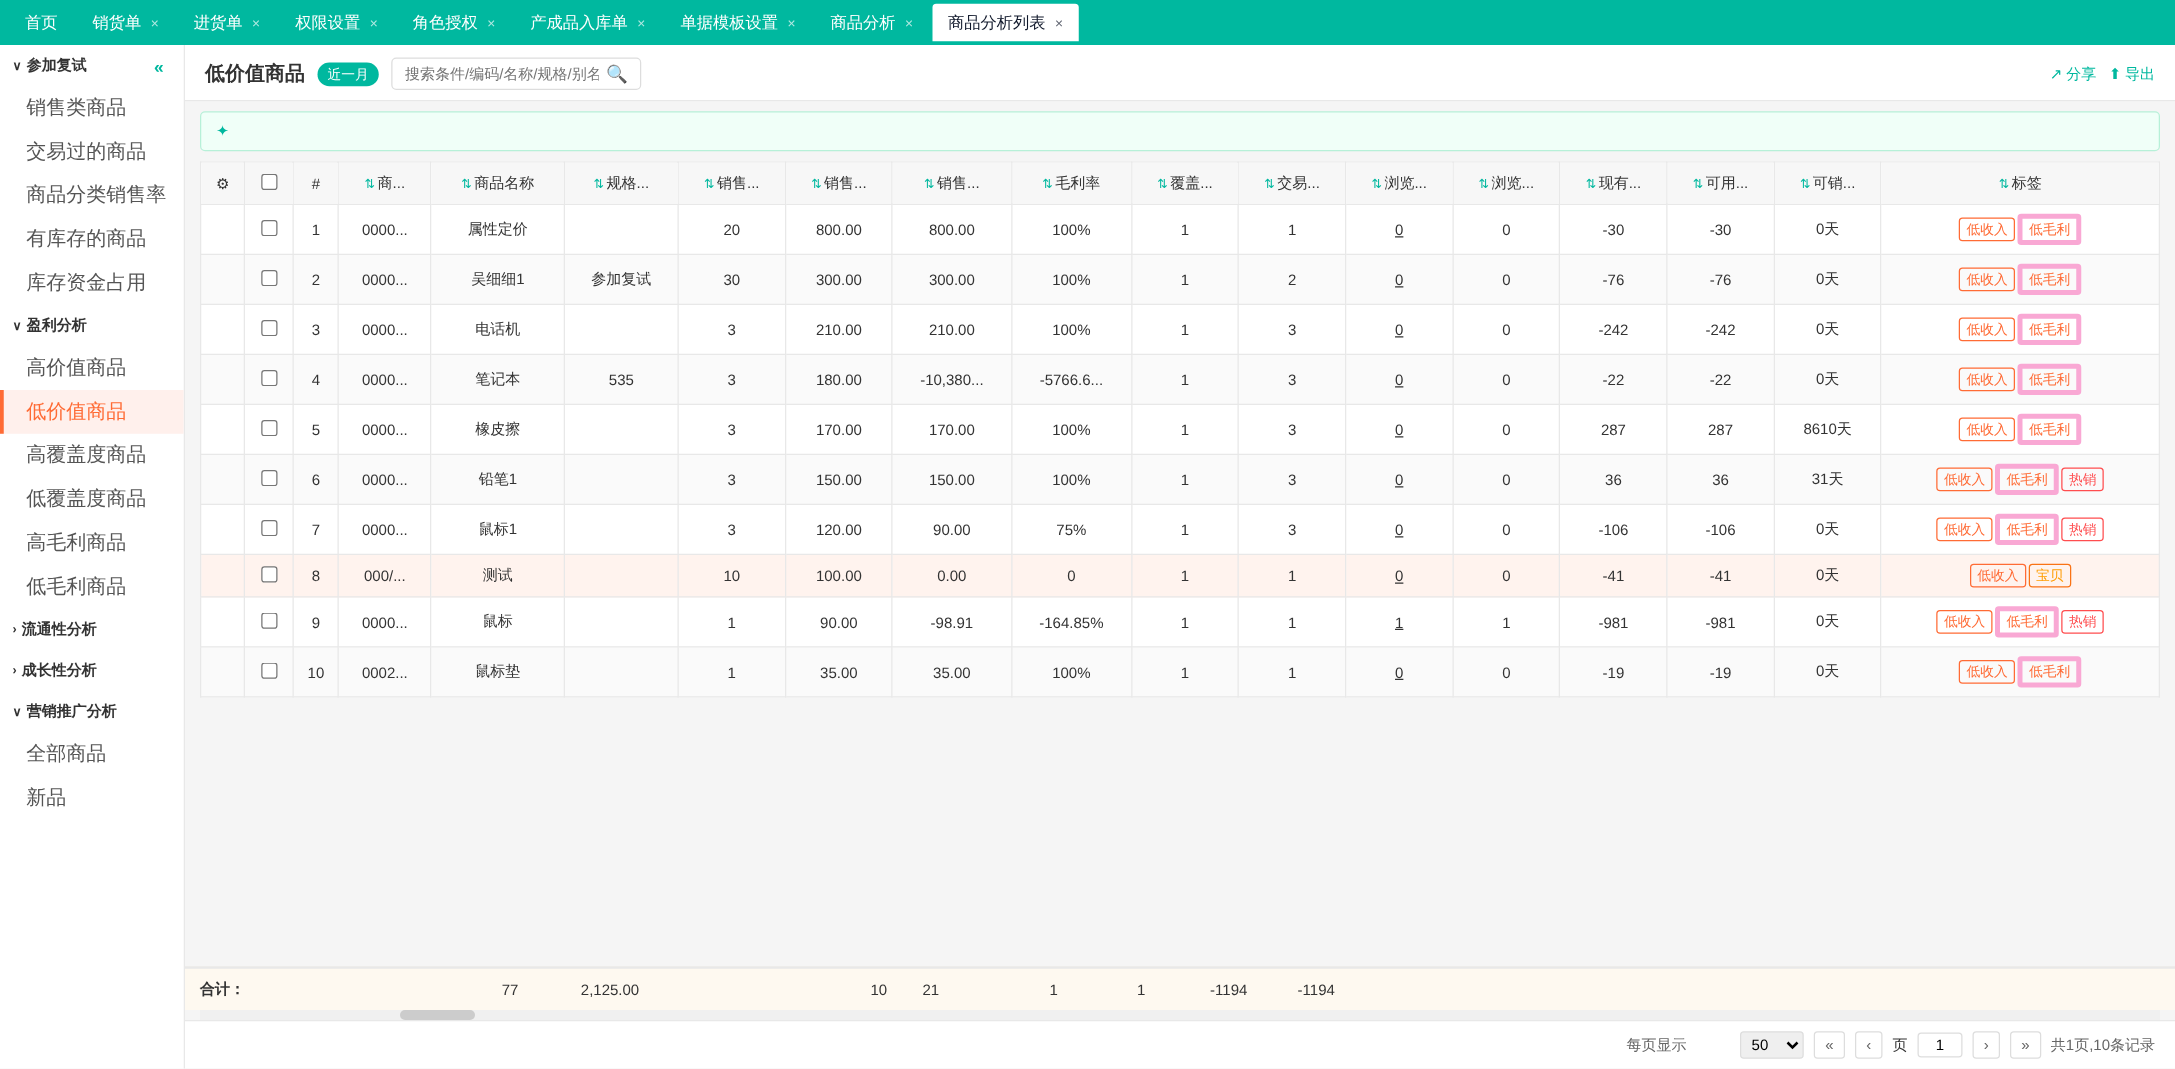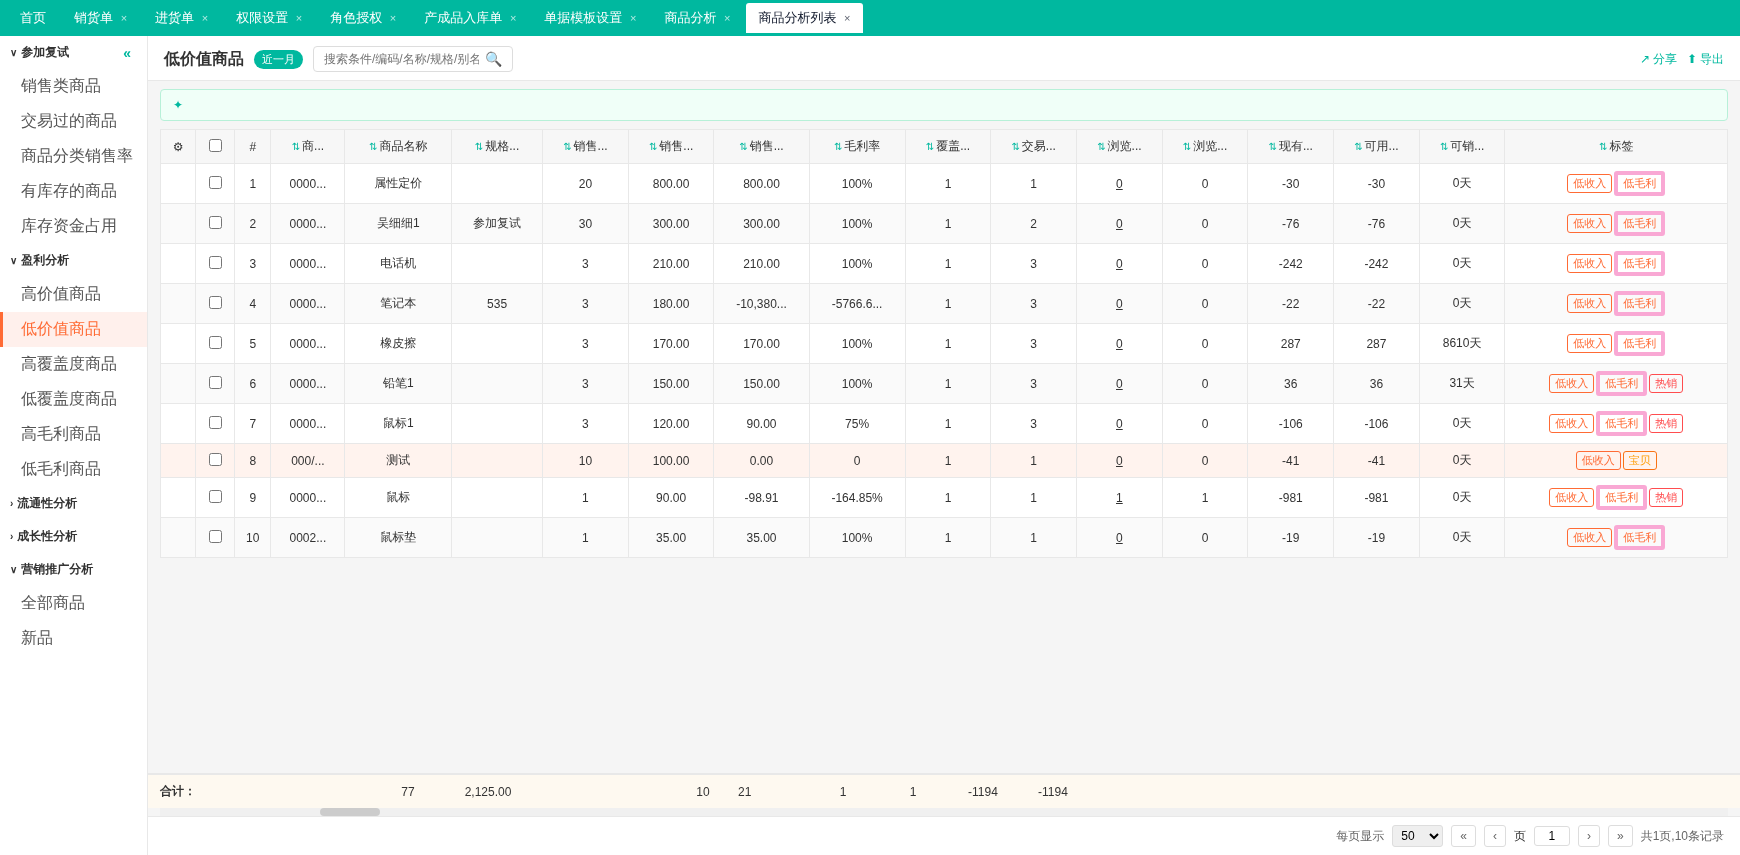--- a/index.html
+++ b/index.html
@@ -204,20 +204,21 @@
       justify-content: flex-end;
       gap: 8px;
       font-size: 12px;
     }
     .pagination-bar .page-size-label { color: #666; }
     .pagination-bar select {
       border: 1px solid #ddd;
       border-radius: 3px;
       padding: 2px 4px;
       font-size: 12px;
+      margin-left: 35px;
     }
     .pagination-bar .page-btn {
       border: 1px solid #ddd;
       background: #fff;
       padding: 3px 8px;
       cursor: pointer;
       border-radius: 3px;
       font-size: 12px;
       color: #666;
     }

